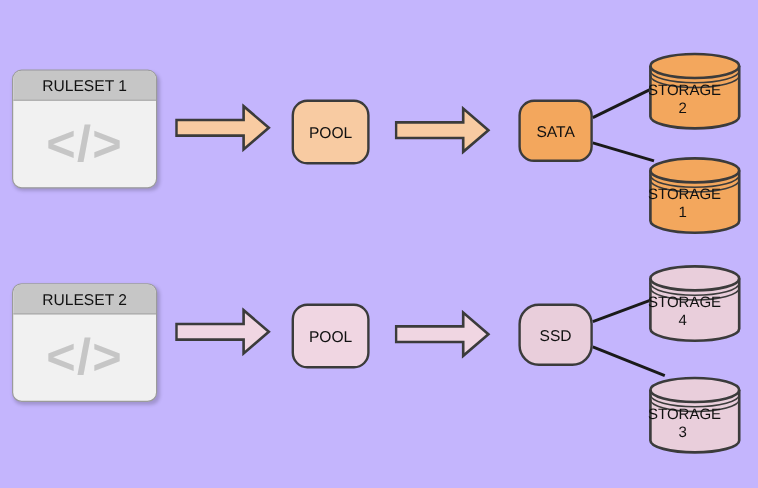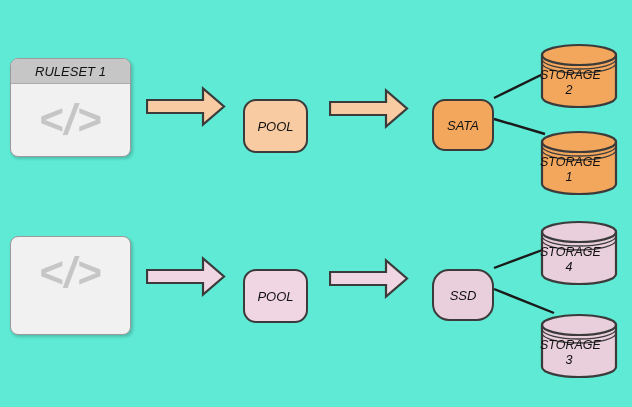--- a/index.html
+++ b/index.html
@@ -3,23 +3,22 @@
 <meta charset="utf-8">
 <style>
   * { margin: 0; padding: 0; box-sizing: border-box; }
   html, body { background: #ffffff; }
   body { font-family: "Liberation Sans", sans-serif; }
 
   .canvas {
     position: relative;
     width: 632px;
     height: 407px;
-    background: #5eead4;
+    background: #c4b5fd;
     overflow: hidden;
-    font-style: italic;
   }
 
   
   #connectors { position: absolute; left: 0; top: 0; z-index: 1; }
 
   
   .window {
     position: absolute;
     width: 121px; height: 99px;
     background: #F1F1F1;
@@ -59,21 +58,20 @@
   .node {
     position: absolute;
     border: 2.2px solid #3B3B3B;
     border-radius: 13px;
     display: flex;
     align-items: center;
     justify-content: center;
     font-size: 13px;
     color: #111;
     z-index: 2;
-    margin-top: 16px;
   }
   .pool  { width: 65px; height: 54px; }
   .device{ width: 62px; height: 52px; }
   .fill-orange-light { background: #F8CBA2; }
   .fill-orange-dark  { background: #F3A75D; }
   .fill-pink-light   { background: #F0D6E2; }
   .fill-pink-dark    { background: #E9CEDB; border-radius: 17px; }
 
   
   .cylinder { position: absolute; width: 58px; height: 66px; z-index: 2; }
@@ -161,20 +159,21 @@
       <path d="M2,16 a37,10 0 0 0 74,0" fill="none" stroke="#3B3B3B" stroke-width="1.3"></path>
       <path d="M2,20 a37,10 0 0 0 74,0" fill="none" stroke="#3B3B3B" stroke-width="1.3"></path>
     </svg>
     <div class="cyl-label">
       <div>STORAGE</div>
       <div>1</div>
     </div>
   </div>
 
   <div class="window" id="win2">
+    <div class="window-title">RULESET 2</div>
     <div class="window-body">
       <span class="code-icon">&lt;/&gt;</span>
     </div>
   </div>
 
   <svg class="arrow" id="arrow2a" viewBox="0 0 80 41">
     <polygon points="1,14 57,14 57,2.5 78,20.5 57,38.5 57,27 1,27" stroke="#3B3B3B" stroke-width="2.2" stroke-linejoin="miter" fill="#F0D6E2"></polygon>
   </svg>
 
   <div class="node pool fill-pink-light" id="pool2">

